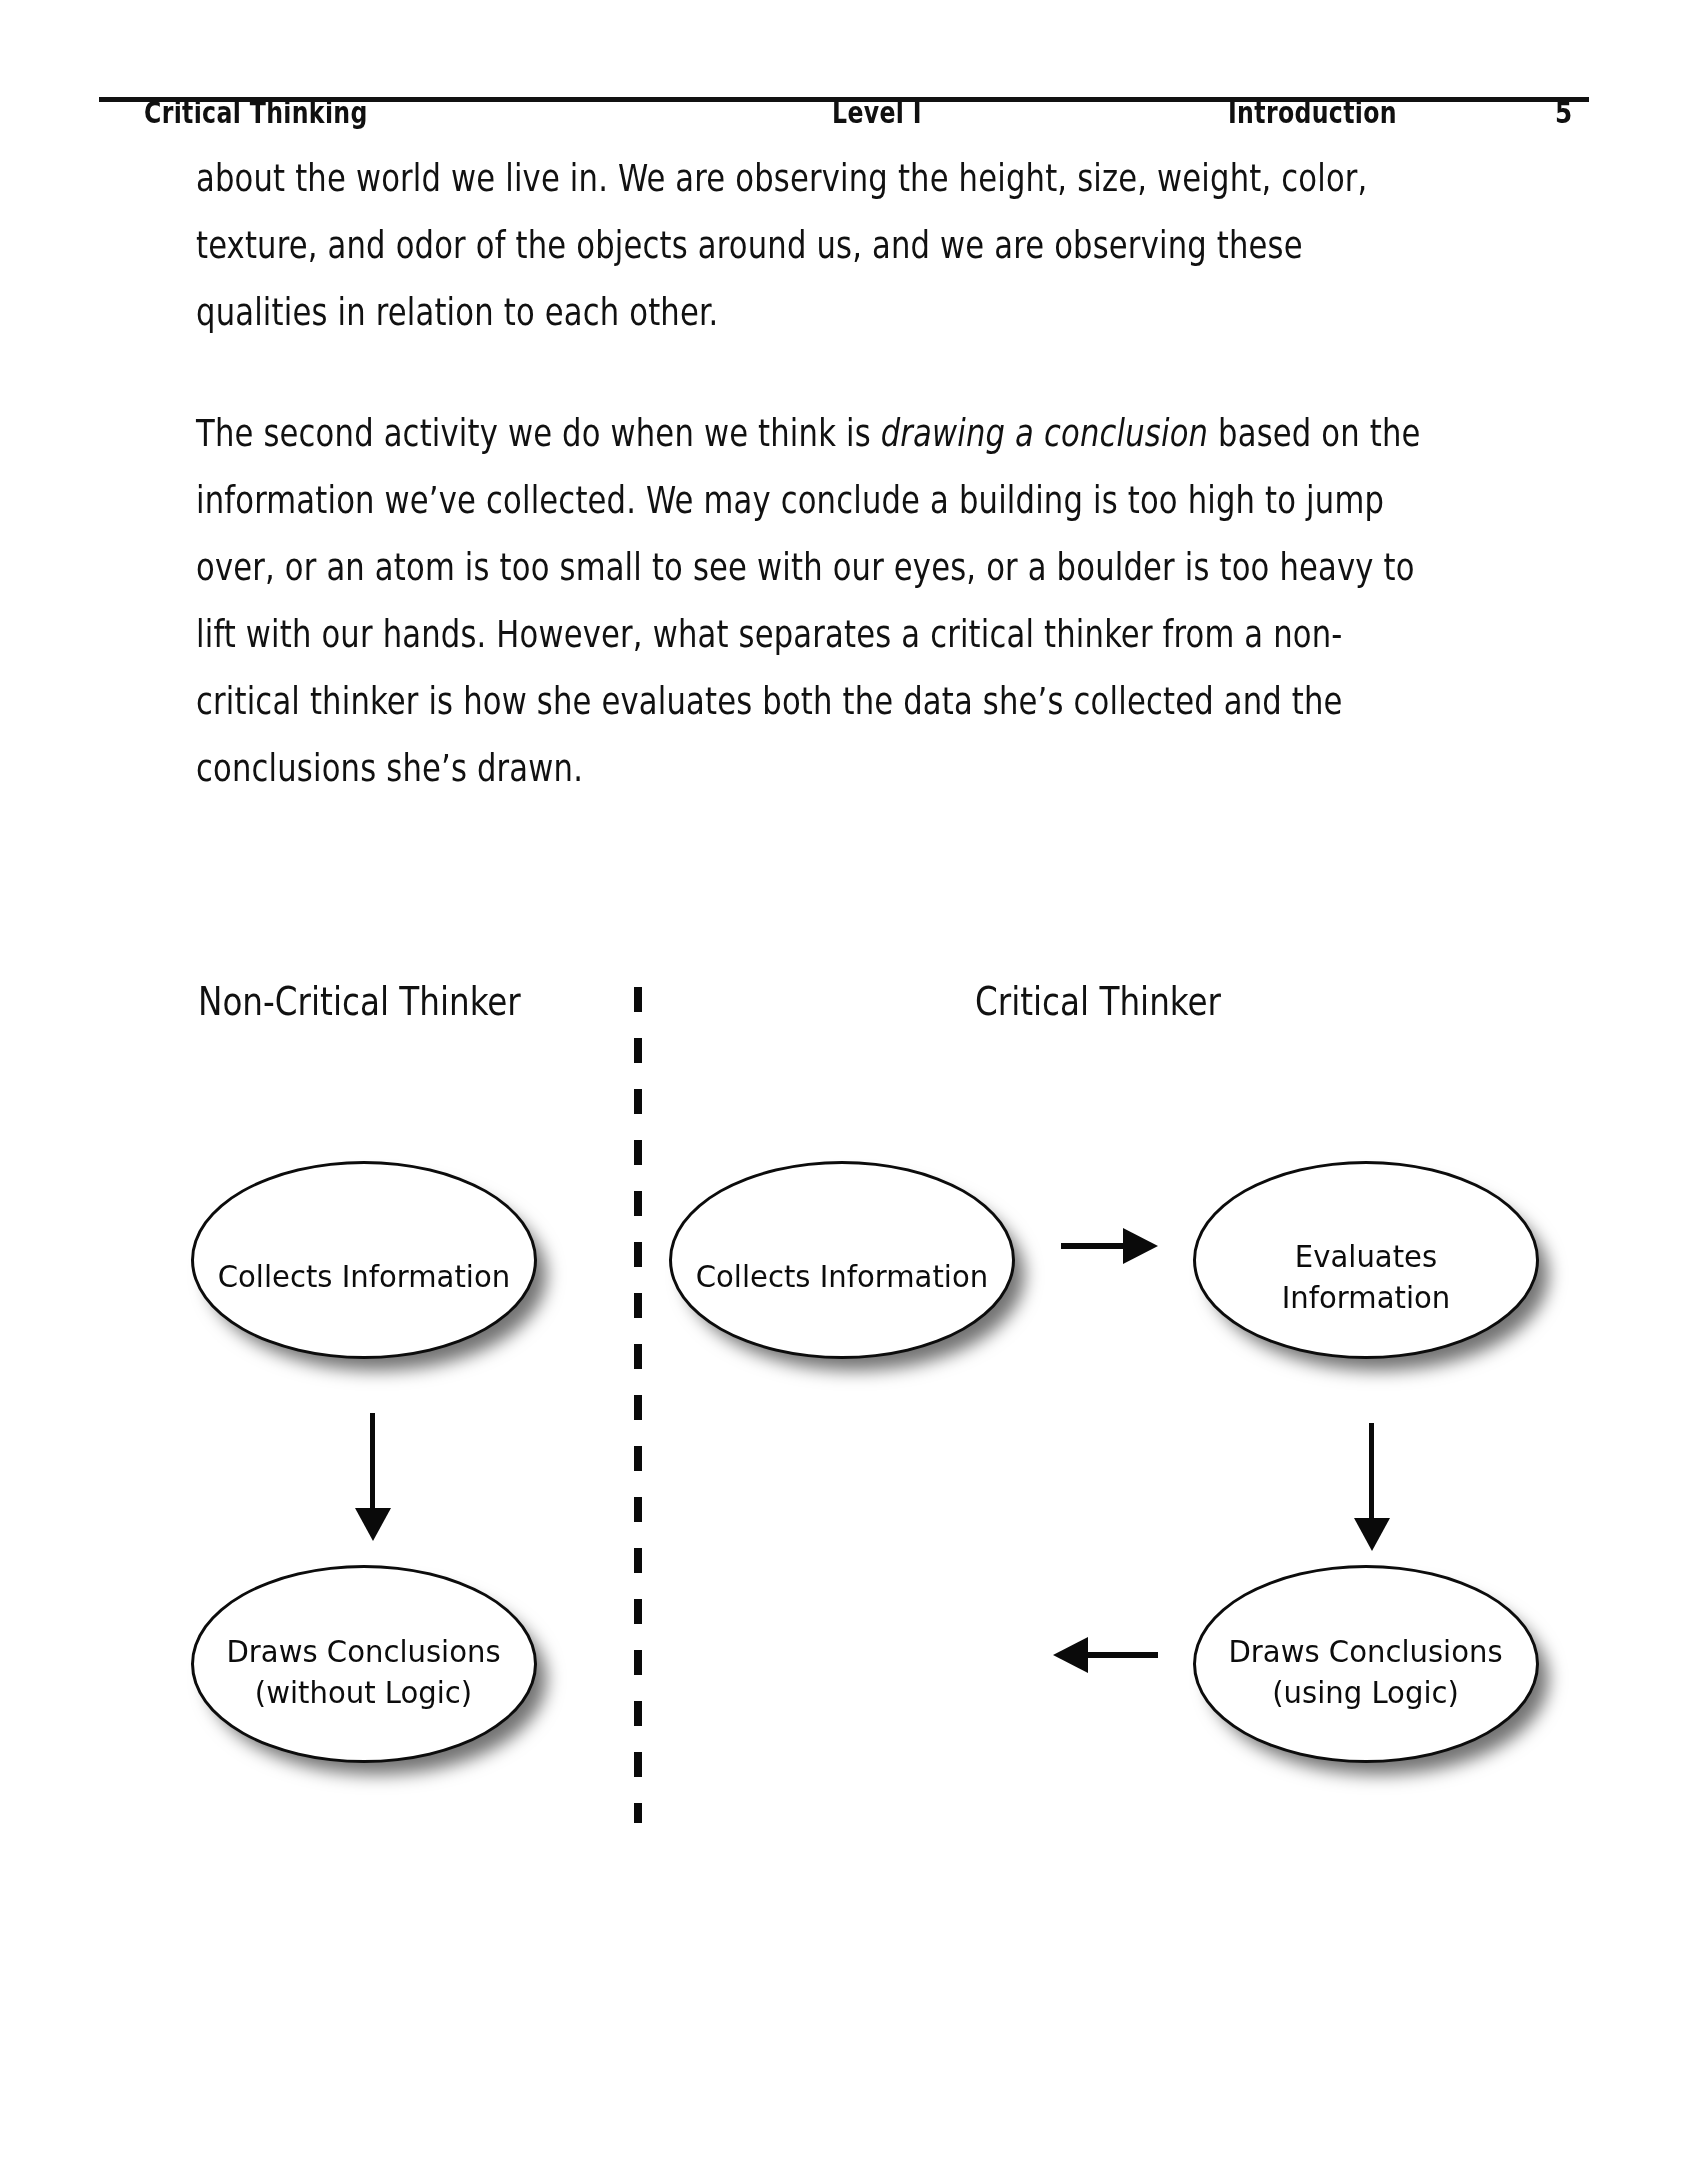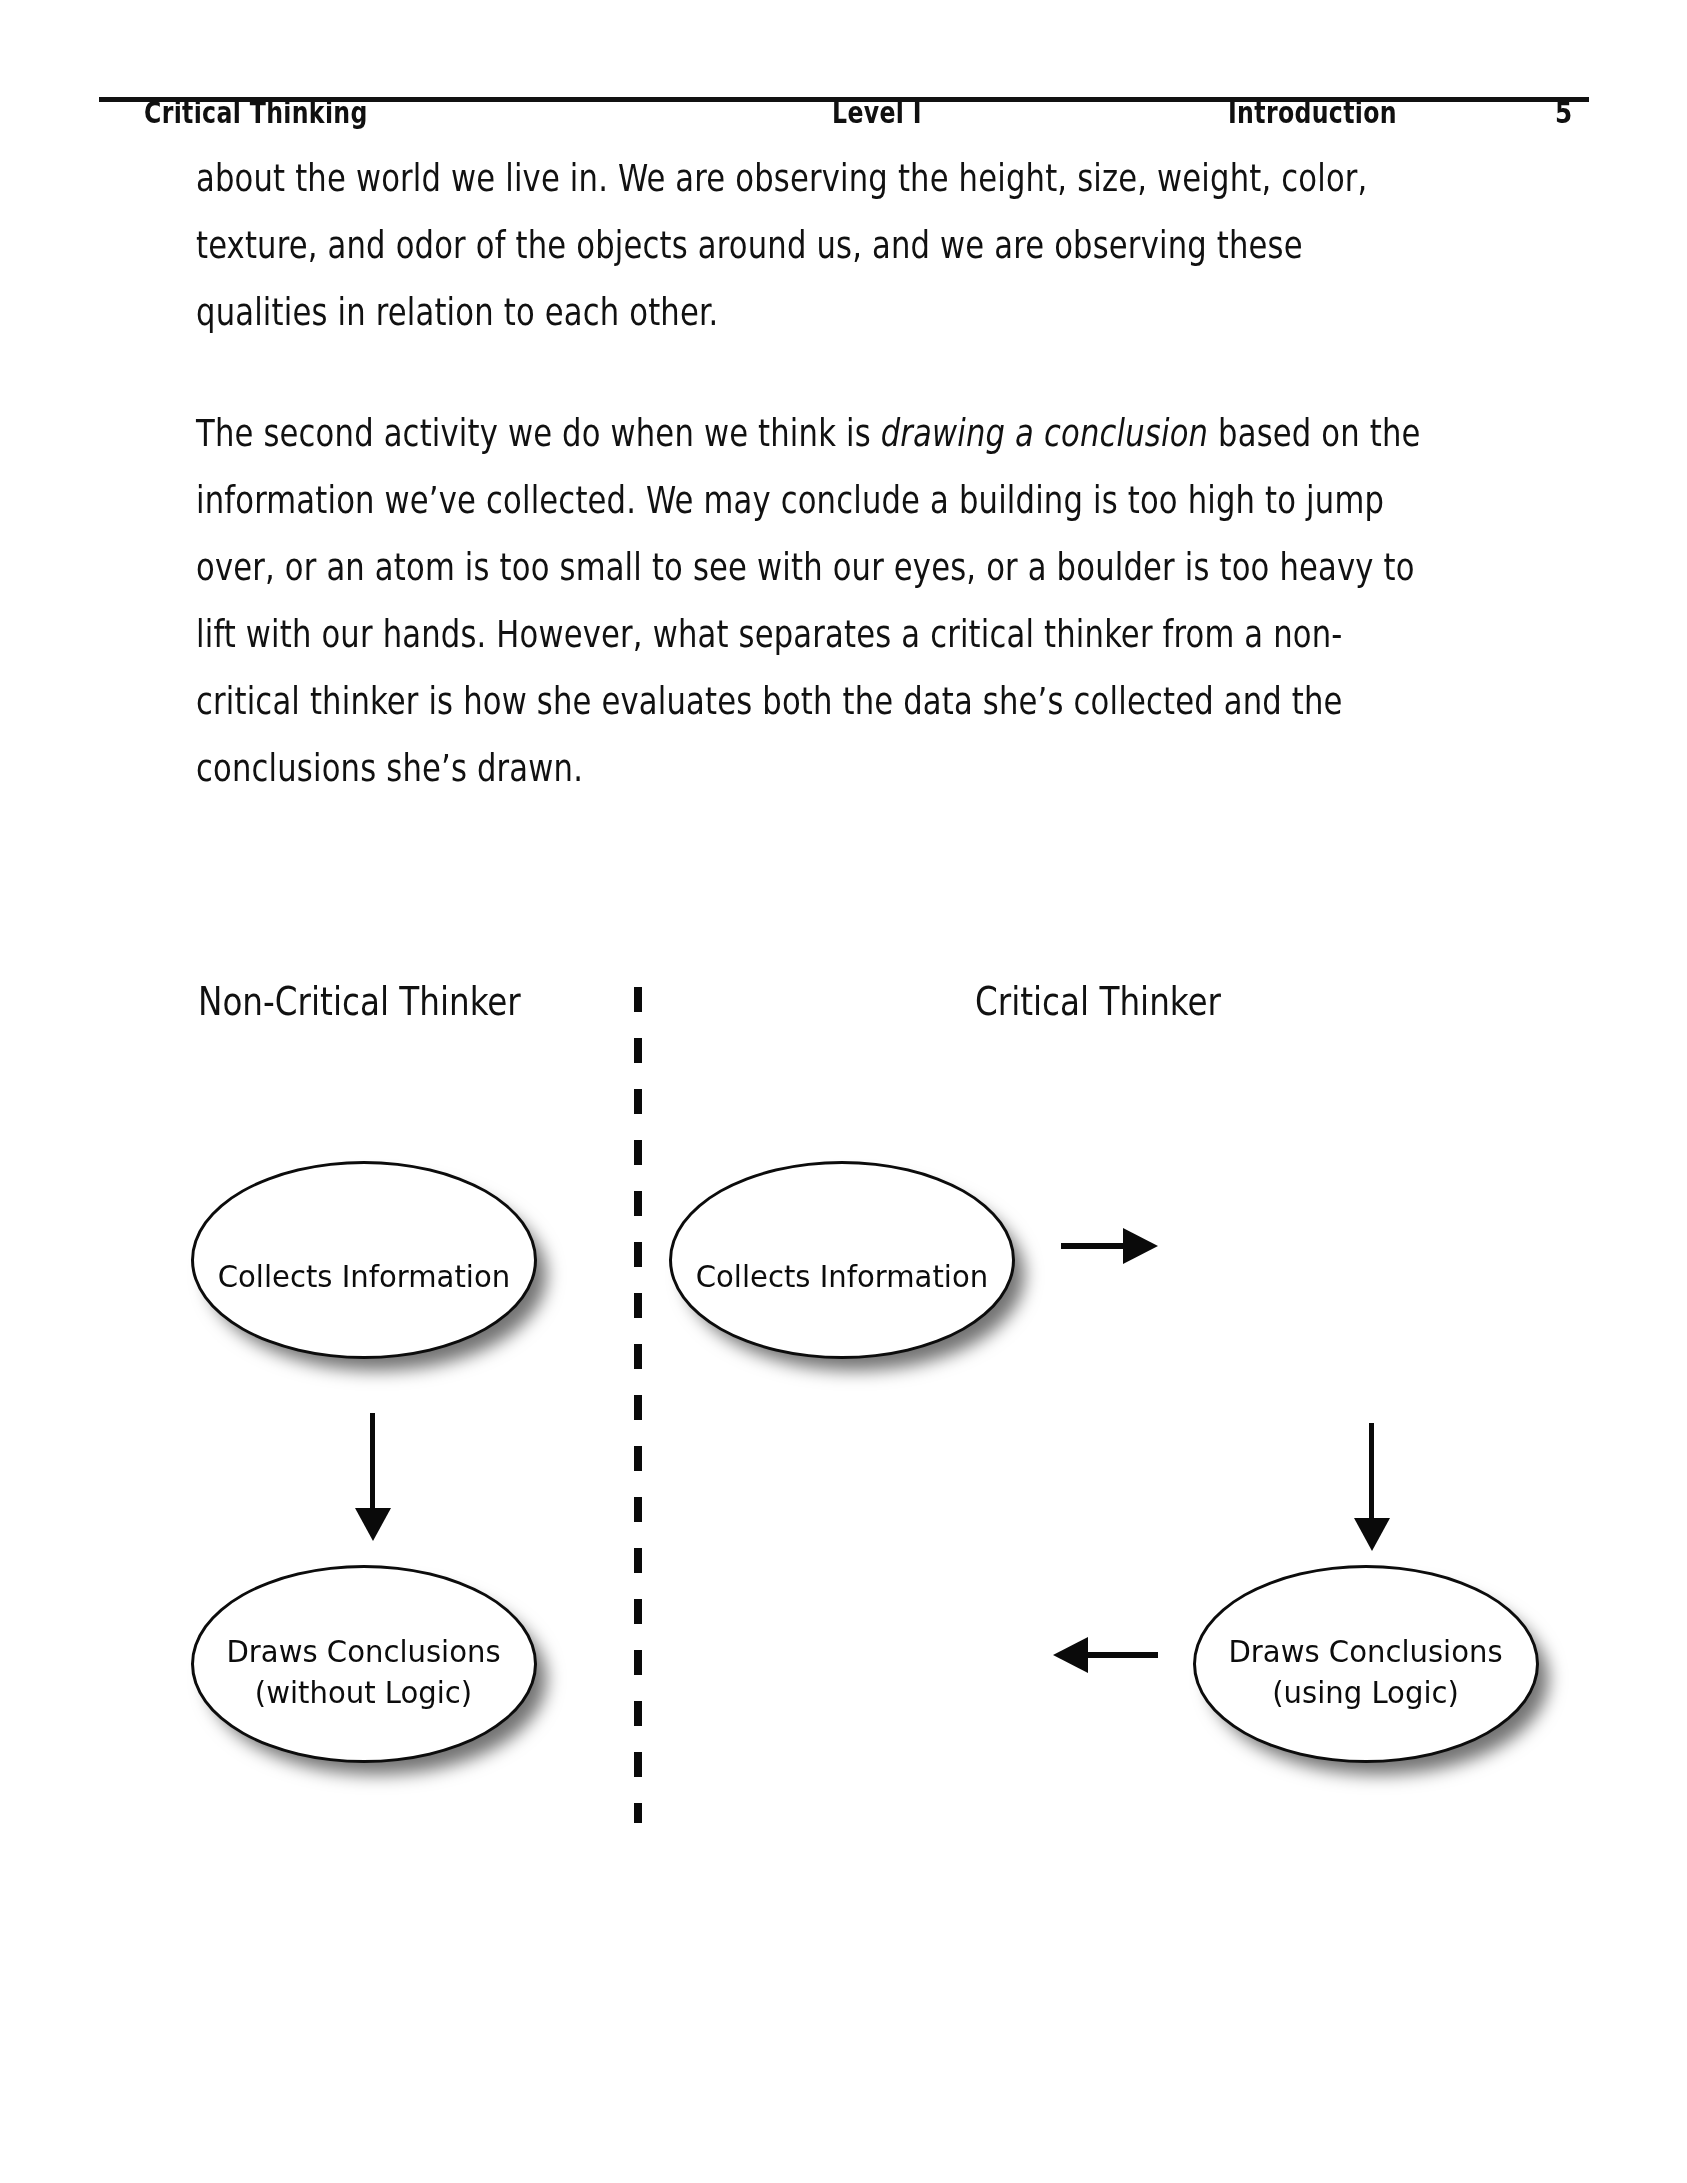--- a/index.html
+++ b/index.html
@@ -189,20 +189,23 @@
 
   <div class="node" id="node-ct-collects">
     <span class="node-label">Collects Information</span>
   </div>
 
   <div class="arrow arrow-h arrow-right" id="arrow-ct-right">
     <span class="shaft"></span>
     <span class="head"></span>
   </div>
 
+  <div class="node" id="node-ct-evaluates">
+    <span class="node-label">Evaluates Information</span>
+  </div>
 
   <div class="arrow arrow-v" id="arrow-ct-down">
     <span class="shaft"></span>
     <span class="head"></span>
   </div>
 
   <div class="node" id="node-ct-draws">
     <span class="node-label">Draws Conclusions
 (using Logic)</span>
   </div>

